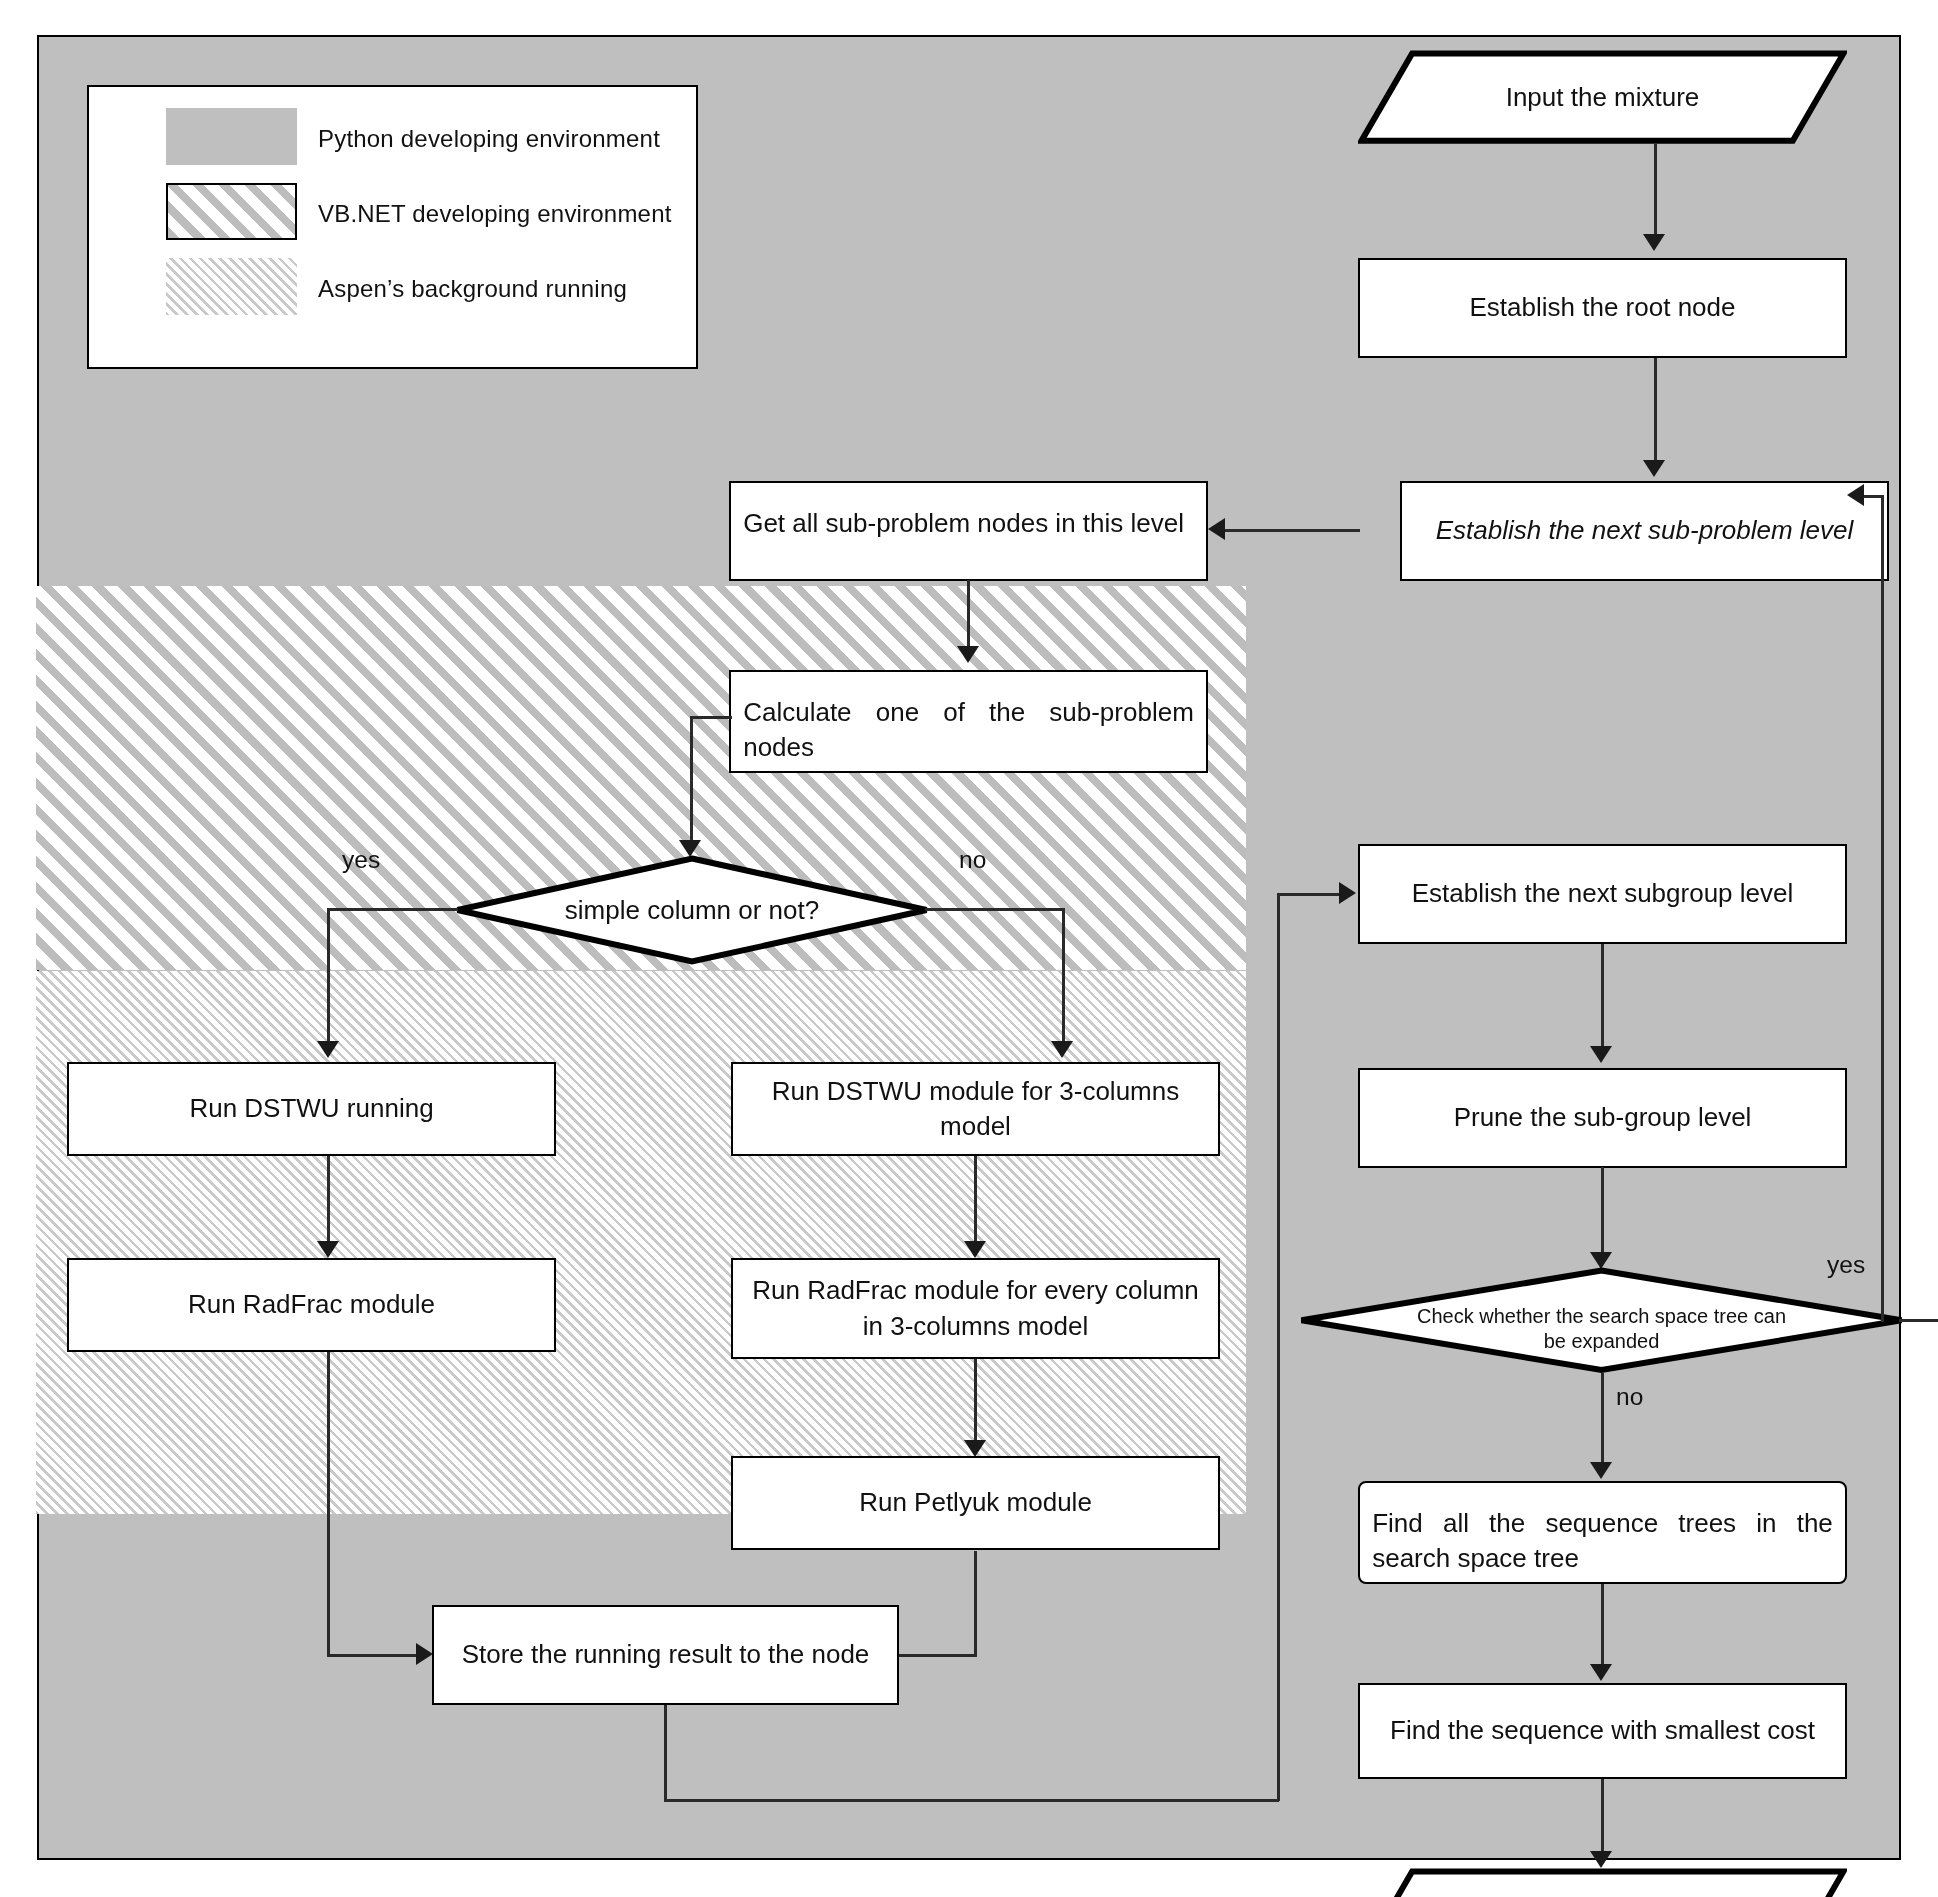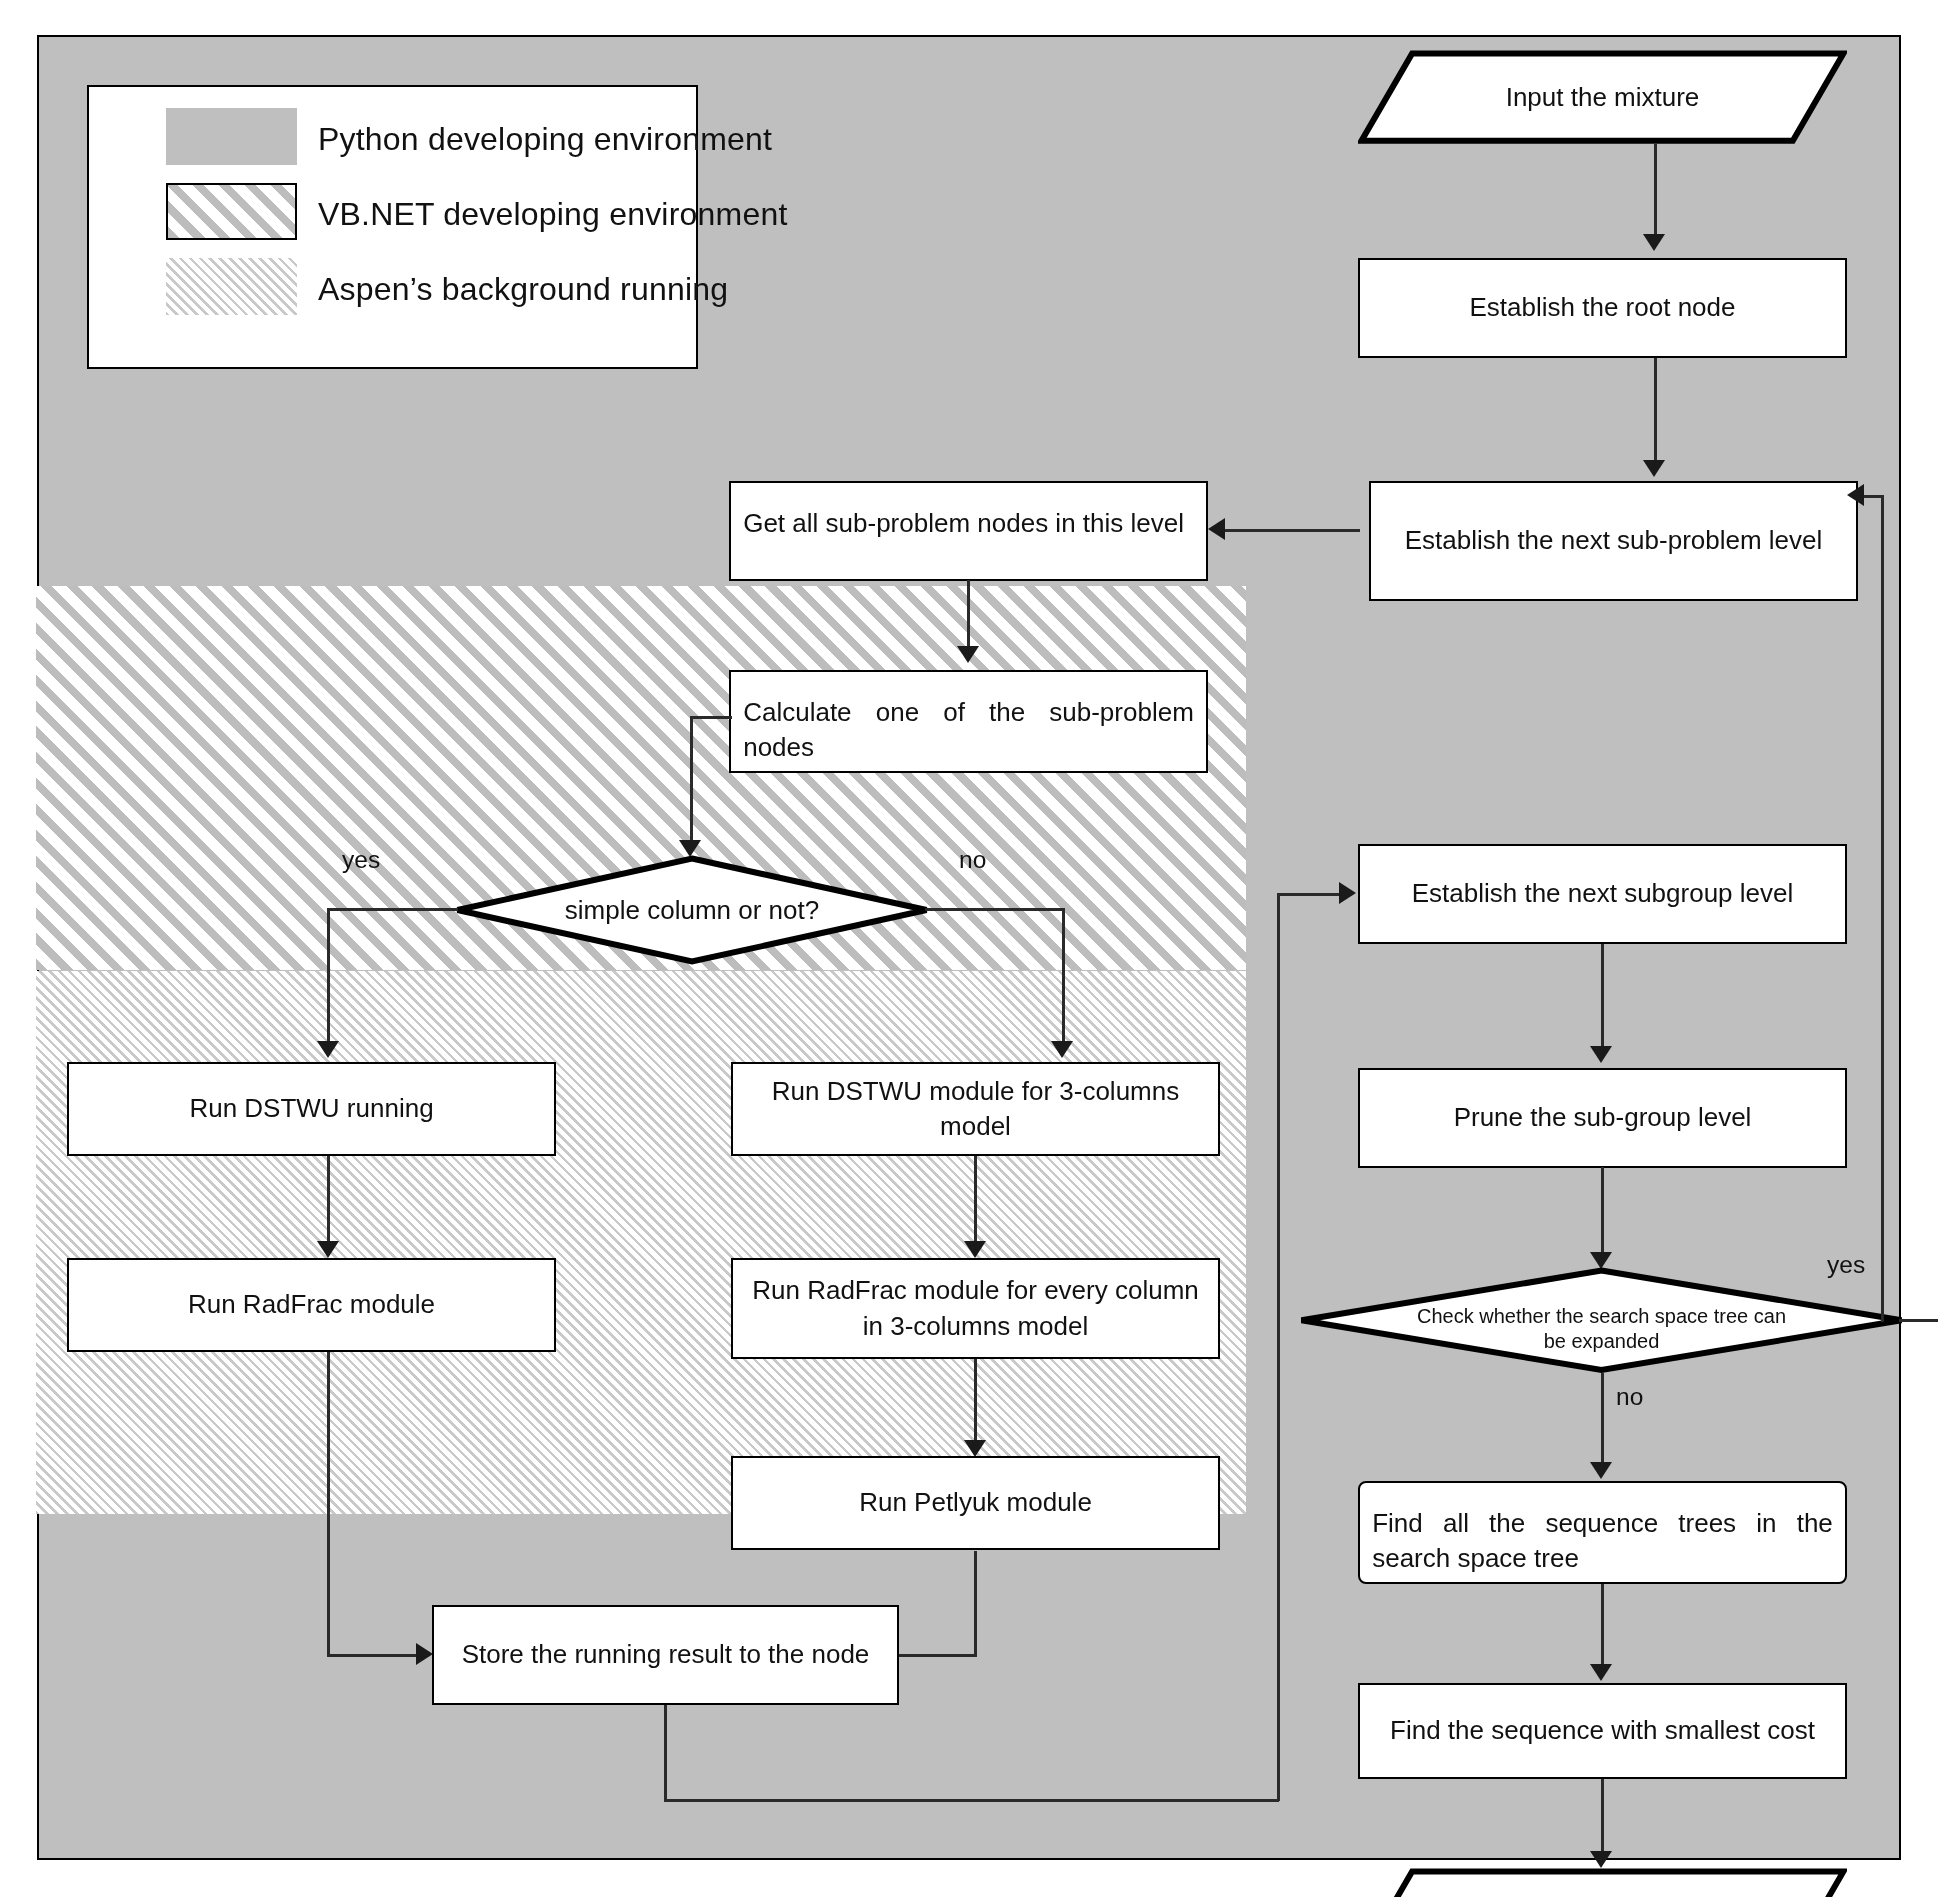--- a/index.html
+++ b/index.html
@@ -33,21 +33,21 @@
   .legend-row{position:absolute;left:0;width:100%;height:61px;}
   .legend-sw{position:absolute;left:77px;width:131px;height:57px;box-sizing:border-box;}
   .sw-python{background:#bfbfbf;}
   .sw-vb{border:2.6px solid #000;
     background-image:repeating-linear-gradient(45deg,
        #bdbdbd 0px,#bdbdbd 7.9px,#ffffff 7.9px,#ffffff 18.3px);}
   .sw-aspen{background-image:repeating-linear-gradient(45deg,
        #c9c9c9 0px,#c9c9c9 2.6px,#ffffff 2.6px,#ffffff 7px);}
   .legend-label{
     position:absolute;left:229px;top:50%;transform:translateY(-50%);
-    font-size:32px;color:#111;white-space:nowrap;letter-spacing:0.2px;
+    font-size:24px;color:#111;white-space:nowrap;letter-spacing:0.2px;
   }
 
   
   .node{
     position:absolute;background:#ffffff;border:2.6px solid #000;
     box-sizing:border-box;display:flex;align-items:center;
     justify-content:center;text-align:center;color:#111;
     font-size:26px;line-height:1.35;padding:3.5px 12.2px;
   }
   .node.justify{display:block;text-align:justify;text-align-last:left;
@@ -120,21 +120,21 @@
     <div class="ln lnv" style="left:1615px;top:107px;height:96px;"></div>
     <div class="ar ar-d" style="left:1604px;top:197px;"></div>
 
     <div class="node" style="left:1319px;top:221px;width:489px;height:100px;">
       <span>Establish the root node</span>
     </div>
 
     <div class="ln lnv" style="left:1615px;top:321px;height:109px;"></div>
     <div class="ar ar-d" style="left:1604px;top:423px;"></div>
 
-    <div class="node" style="left:1330px;top:444px;width:489px;height:120px;">
+    <div class="node" style="left:1361px;top:444px;width:489px;height:100px;font-style:italic;">
       <span>Establish the next sub-problem level</span>
     </div>
 
     <div class="node justify" style="left:690px;top:444px;width:479px;height:100px;">
       <span>Get all sub-problem nodes in this level</span>
     </div>
 
     <div class="ln lnh" style="left:1186px;top:492px;width:135px;"></div>
     <div class="ar ar-l" style="left:1169px;top:481px;"></div>
 

